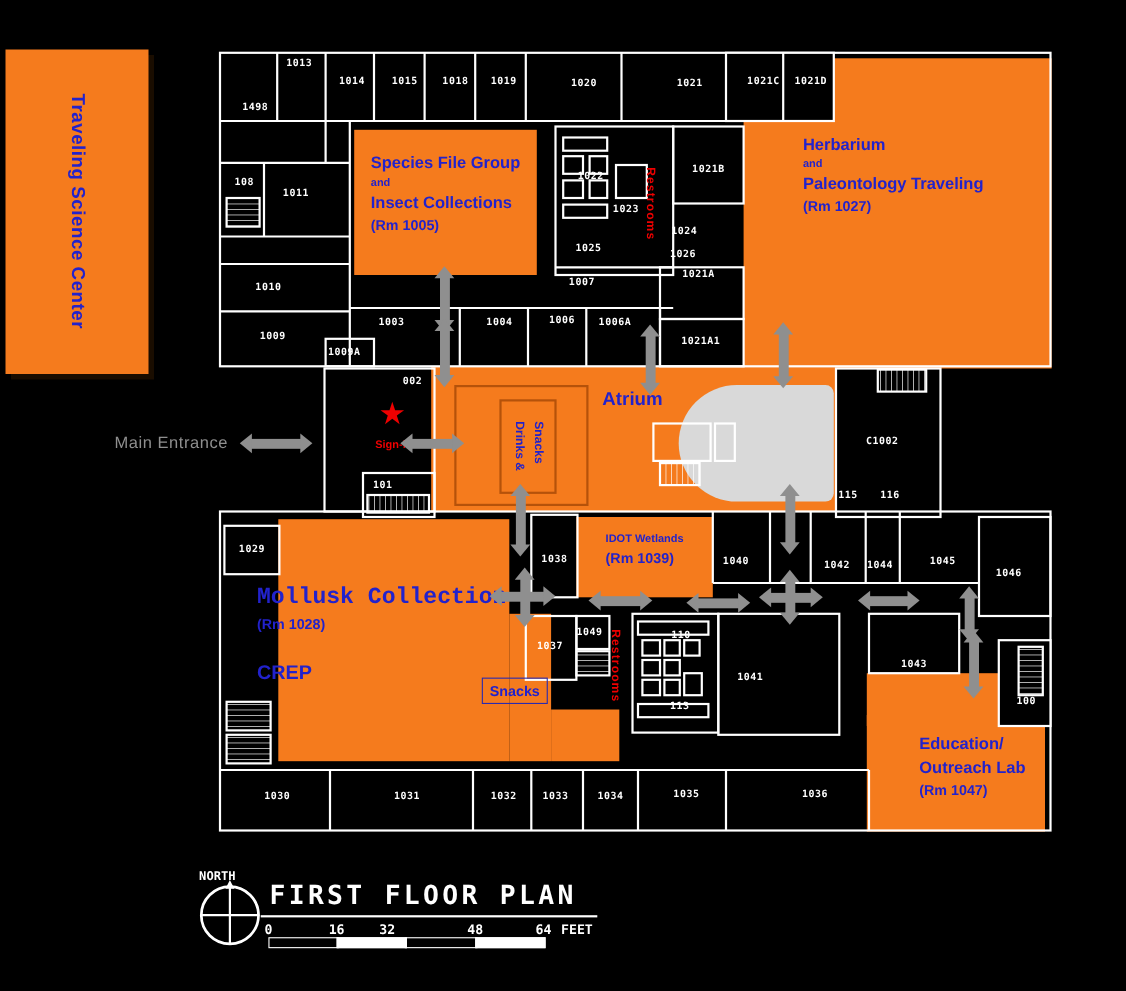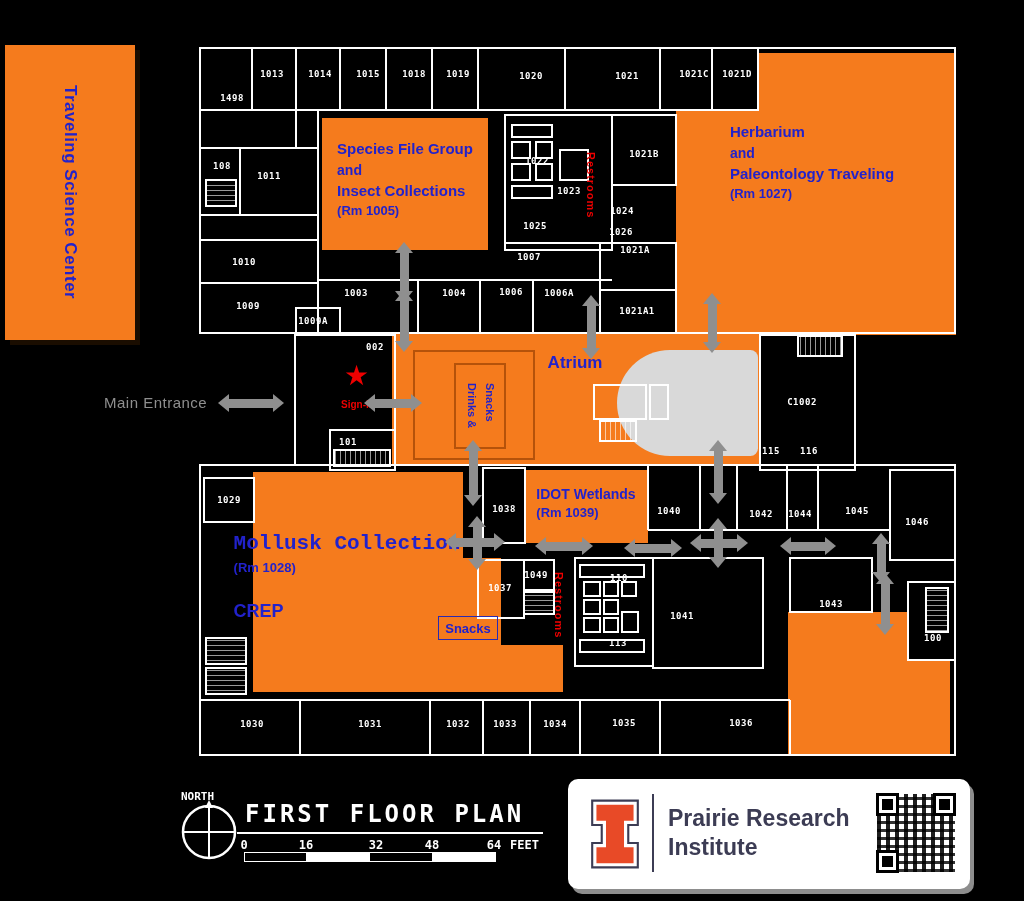--- a/index.html
+++ b/index.html
@@ -7,21 +7,21 @@
     --navy:#3C3C54; --logo-orange:#E84A27; --wall:#ffffff;
   }
   html,body{margin:0;padding:0;background:#000;}
   #stage{position:relative;width:1024px;height:901px;background:#000;overflow:hidden;
          font-family:"Liberation Sans",sans-serif;}
   .abs{position:absolute;}
   
   .zone{position:absolute;background:var(--orange);z-index:1;}
   .zone-label{position:absolute;z-index:3;text-align:left;color:var(--blue);
               font-weight:bold;transform:translateX(-50%);white-space:nowrap;line-height:1.45;}
-  .zl-big{font-size:15px;} .zl-mid{font-size:14px;} .zl-sub{font-size:13px;}
+  .zl-big{font-size:15px;} .zl-mid{font-size:10px;} .zl-sub{font-size:13px;}
   .vtext{writing-mode:vertical-lr;text-orientation:sideways;}
   .vtext-rl{writing-mode:vertical-rl;text-orientation:sideways;}
   
   #walls{position:absolute;left:0;top:0;z-index:2;}
   
   .room-label{position:absolute;z-index:3;color:#fff;font-family:"DejaVu Sans Mono",monospace;
               font-size:9px;font-weight:bold;letter-spacing:.5px;transform:translate(-50%,-50%);
               white-space:nowrap;}
   
   .arrow{position:absolute;z-index:4;background:var(--gray);}
@@ -194,30 +194,35 @@
   <div class="zone-label" style="left:575px;top:351px;font-size:17px;">Atrium</div>
   <div class="zone-label" style="left:586px;top:484px;">
     <div class="zl-mid">IDOT Wetlands</div>
     <div class="zl-sub">(Rm 1039)</div>
   </div>
   <div class="zone-label" style="left:347px;top:529px;">
     <div style="font-size:21px;font-family:Liberation Mono, monospace;">Mollusk Collection</div>
     <div class="zl-sub">(Rm 1028)</div>
     <div style="font-size:18px;margin-top:20px;">CREP</div>
   </div>
+  <div class="zone-label" style="left:884px;top:666px;">
+    <div class="zl-big">Education/</div>
+    <div class="zl-big">Outreach Lab</div>
+    <div class="zl-sub">(Rm 1047)</div>
+  </div>
 
   <div class="main-entrance">Main Entrance</div>
   <div class="sign-star">★</div>
   <div class="sign-in">Sign-in</div>
   <div class="restrooms vtext-rl" style="left:585px;top:152px;height:85px;">Restrooms</div>
   <div class="restrooms vtext-rl" style="left:553px;top:572px;height:85px;">Restrooms</div>
   <div class="snacks-box">Snacks</div>
 
   <div id="room-layer">
-      <div class="room-label" style="left: 272px; top: 74px;">1013</div>
+      <div class="room-label" style="left: 272px; top: 58px;">1013</div>
       <div class="room-label" style="left: 320px; top: 74px;">1014</div>
       <div class="room-label" style="left: 368px; top: 74px;">1015</div>
       <div class="room-label" style="left: 414px; top: 74px;">1018</div>
       <div class="room-label" style="left: 458px; top: 74px;">1019</div>
       <div class="room-label" style="left: 531px; top: 76px;">1020</div>
       <div class="room-label" style="left: 627px; top: 76px;">1021</div>
       <div class="room-label" style="left: 694px; top: 74px;">1021C</div>
       <div class="room-label" style="left: 737px; top: 74px;">1021D</div>
       <div class="room-label" style="left: 232px; top: 98px;">1498</div>
       <div class="room-label" style="left: 222px; top: 166px; text-align: center;">108</div>
@@ -289,40 +294,23 @@
     <circle cx="31" cy="34" r="26" stroke="#fff" stroke-width="2.5" fill="none"></circle>
     <path d="M31,8 V60 M5,34 H57" stroke="#fff" stroke-width="2"></path>
     <path d="M31,34 L31,8 A26,26 0 0 1 57,34 Z" fill="none" stroke="#fff" stroke-width="1.5"></path>
     <path d="M31,2 l-4,8 h8 z" fill="#fff"></path>
   </svg>
   <div class="north-label">NORTH</div>
   <div class="plan-title">FIRST FLOOR PLAN</div>
   <div class="scale-line"></div>
   <div class="scale-num" style="left:244px;">0</div>
   <div class="scale-num" style="left:306px;">16</div>
-  <div class="scale-num" style="left:376px;text-align:center;">32</div>
+  <div class="scale-num" style="left:352px;text-align:center;">32</div>
   <div class="scale-num" style="left:432px;">48</div>
   <div class="scale-num" style="left:494px;">64</div>
   <div class="scale-unit">FEET</div>
   <div class="scale-seg seg-open" style="left:244px;width:62px;"></div>
   <div class="scale-seg seg-fill" style="left:306px;width:62px;"></div>
   <div class="scale-seg seg-open" style="left:368px;width:64px;"></div>
   <div class="scale-seg seg-fill" style="left:432px;width:62px;"></div>
 
-  <div class="card">
-    <svg class="abs" style="left:20px;top:20px;" width="54" height="70" viewBox="0 0 50 66">
-      <path d="M6,4 H44 V22 H35 V44 H44 V62 H6 V44 H15 V22 H6 Z" fill="none" stroke="#3C3C54" stroke-width="7" stroke-linejoin="miter"></path>
-      <path d="M6,4 H44 V22 H35 V44 H44 V62 H6 V44 H15 V22 H6 Z" fill="#E84A27" stroke="#ffffff" stroke-width="3"></path>
-    </svg>
-    <div class="card-divider"></div>
-    <div class="card-text">
-      <div>Prairie Research</div>
-      <div>Institute</div>
-    </div>
-    <div class="qr">
-      <div class="qr-noise"></div>
-      <div class="qrf" style="left:2px;top:2px;"></div>
-      <div class="qrf" style="right:2px;top:2px;"></div>
-      <div class="qrf" style="left:2px;bottom:2px;"></div>
-    </div>
-  </div>
 
 </div>
 
 </body></html>

